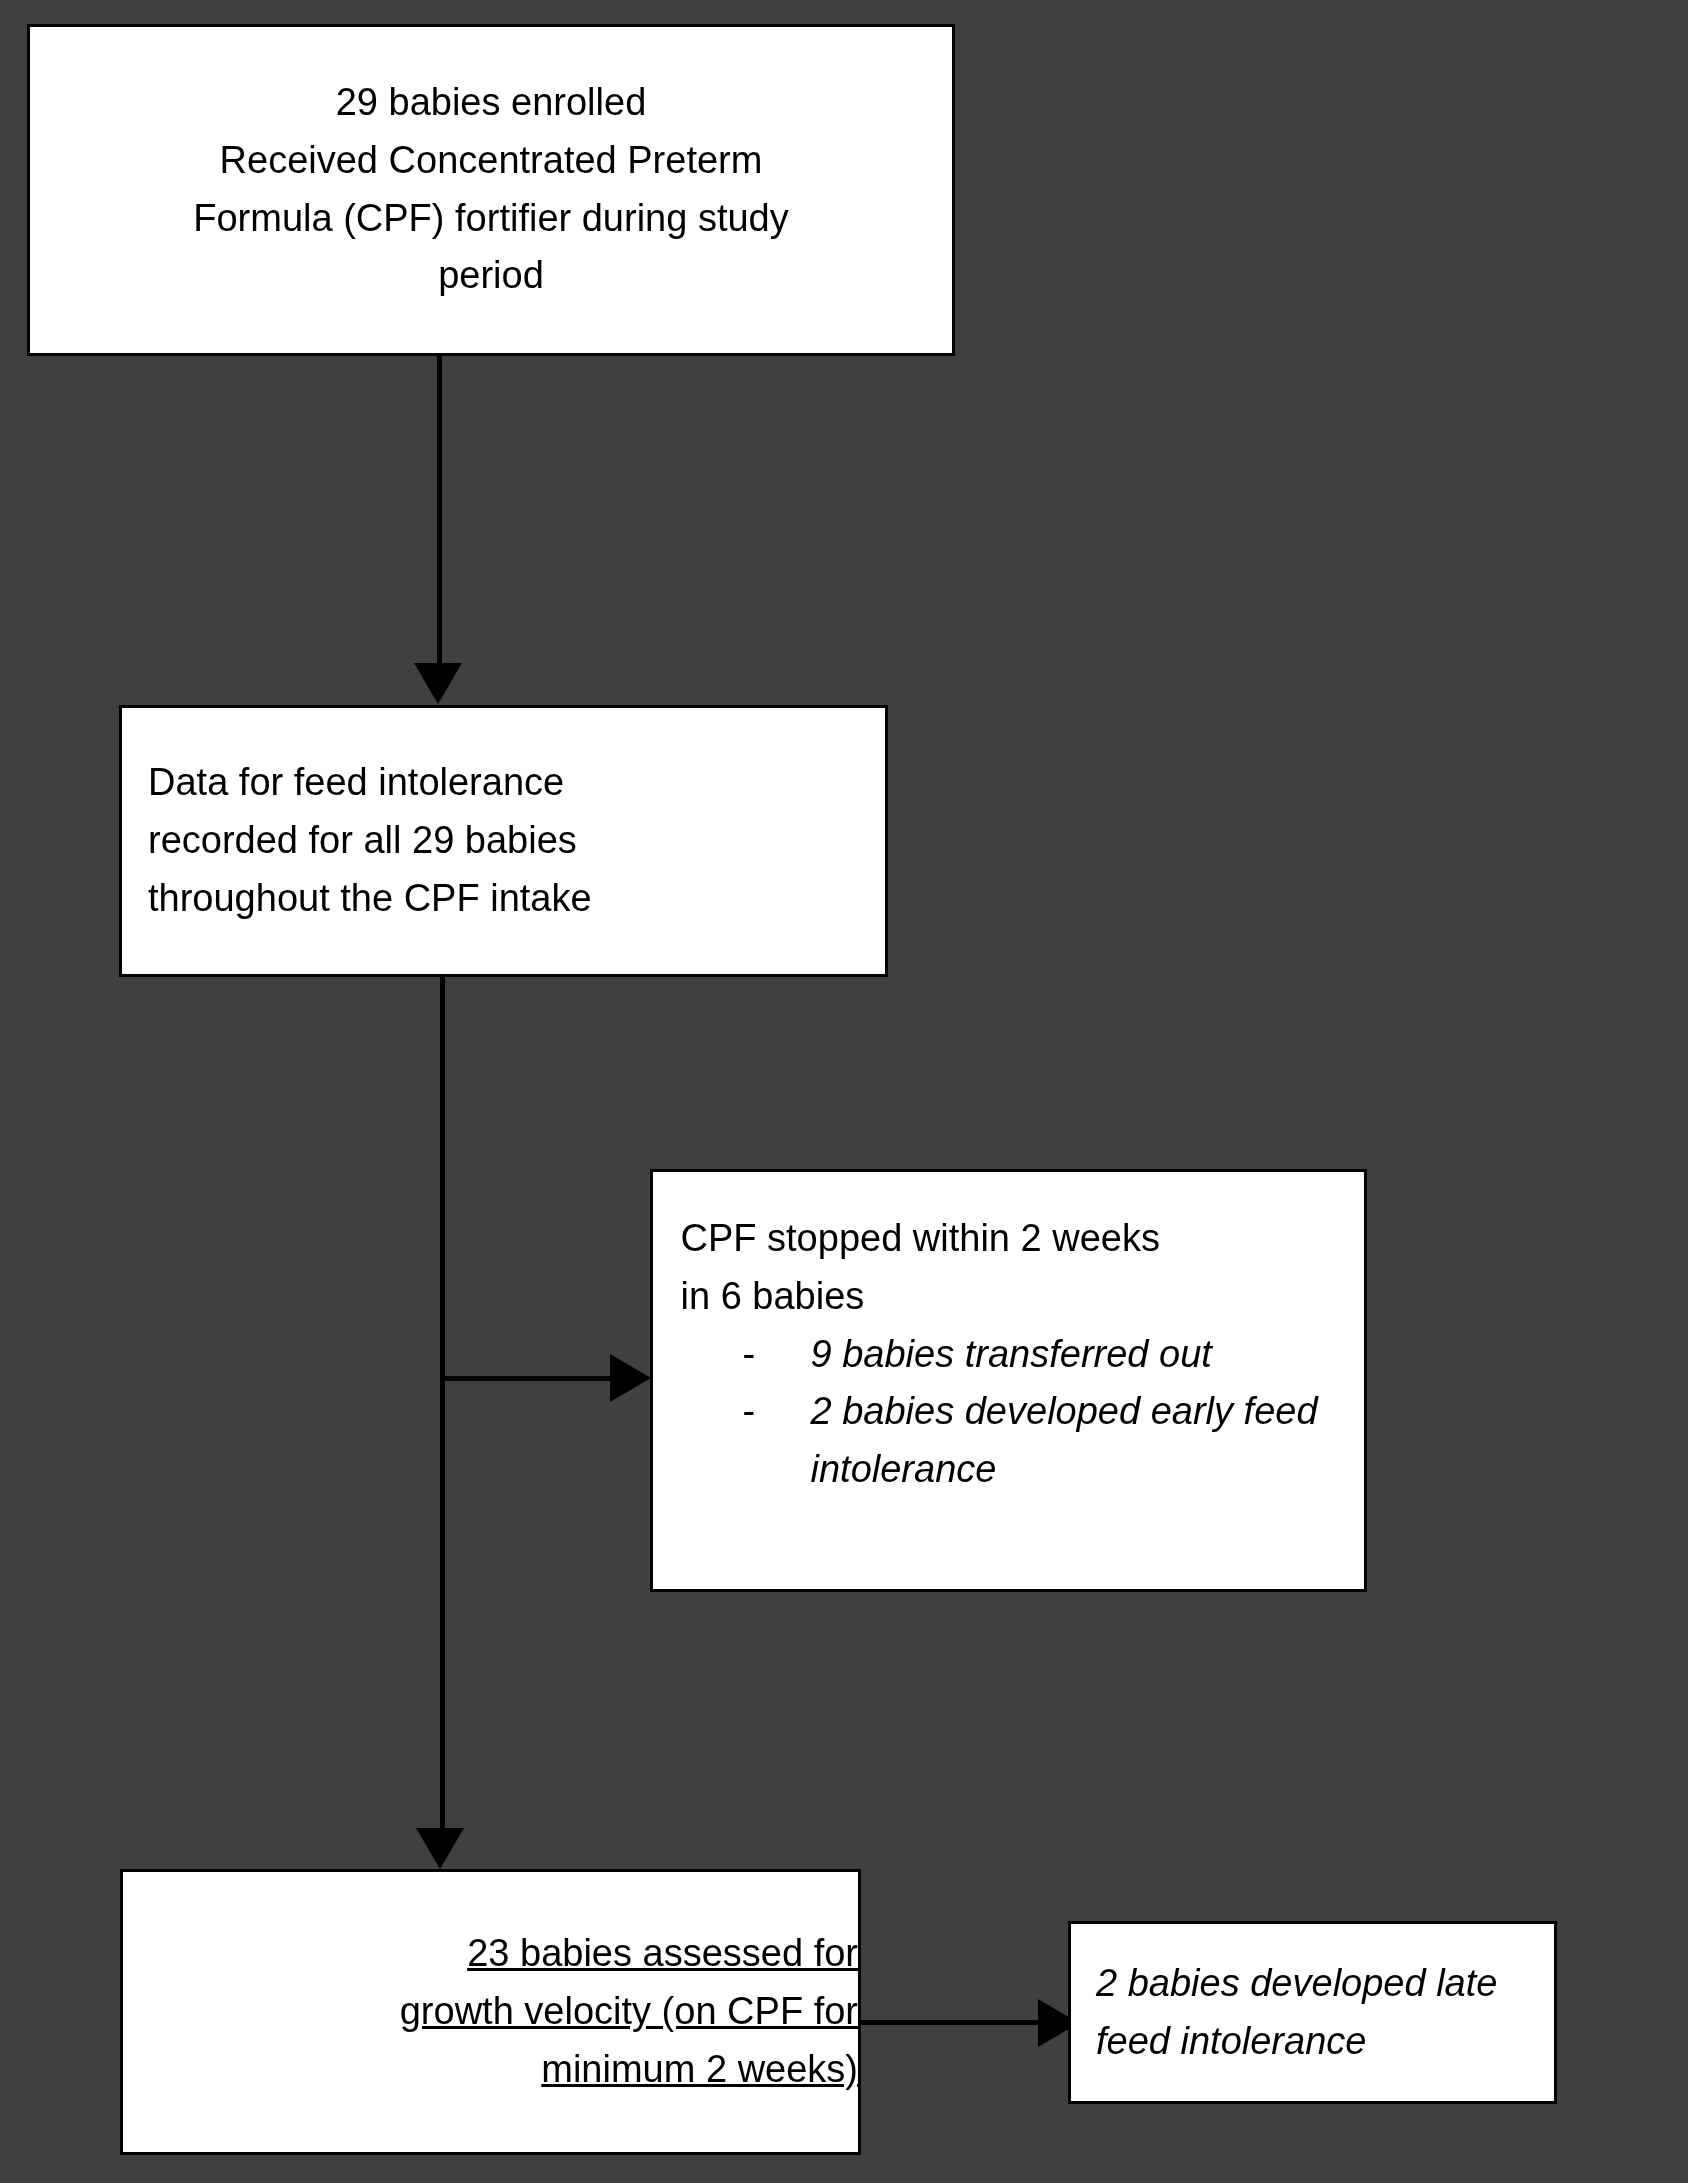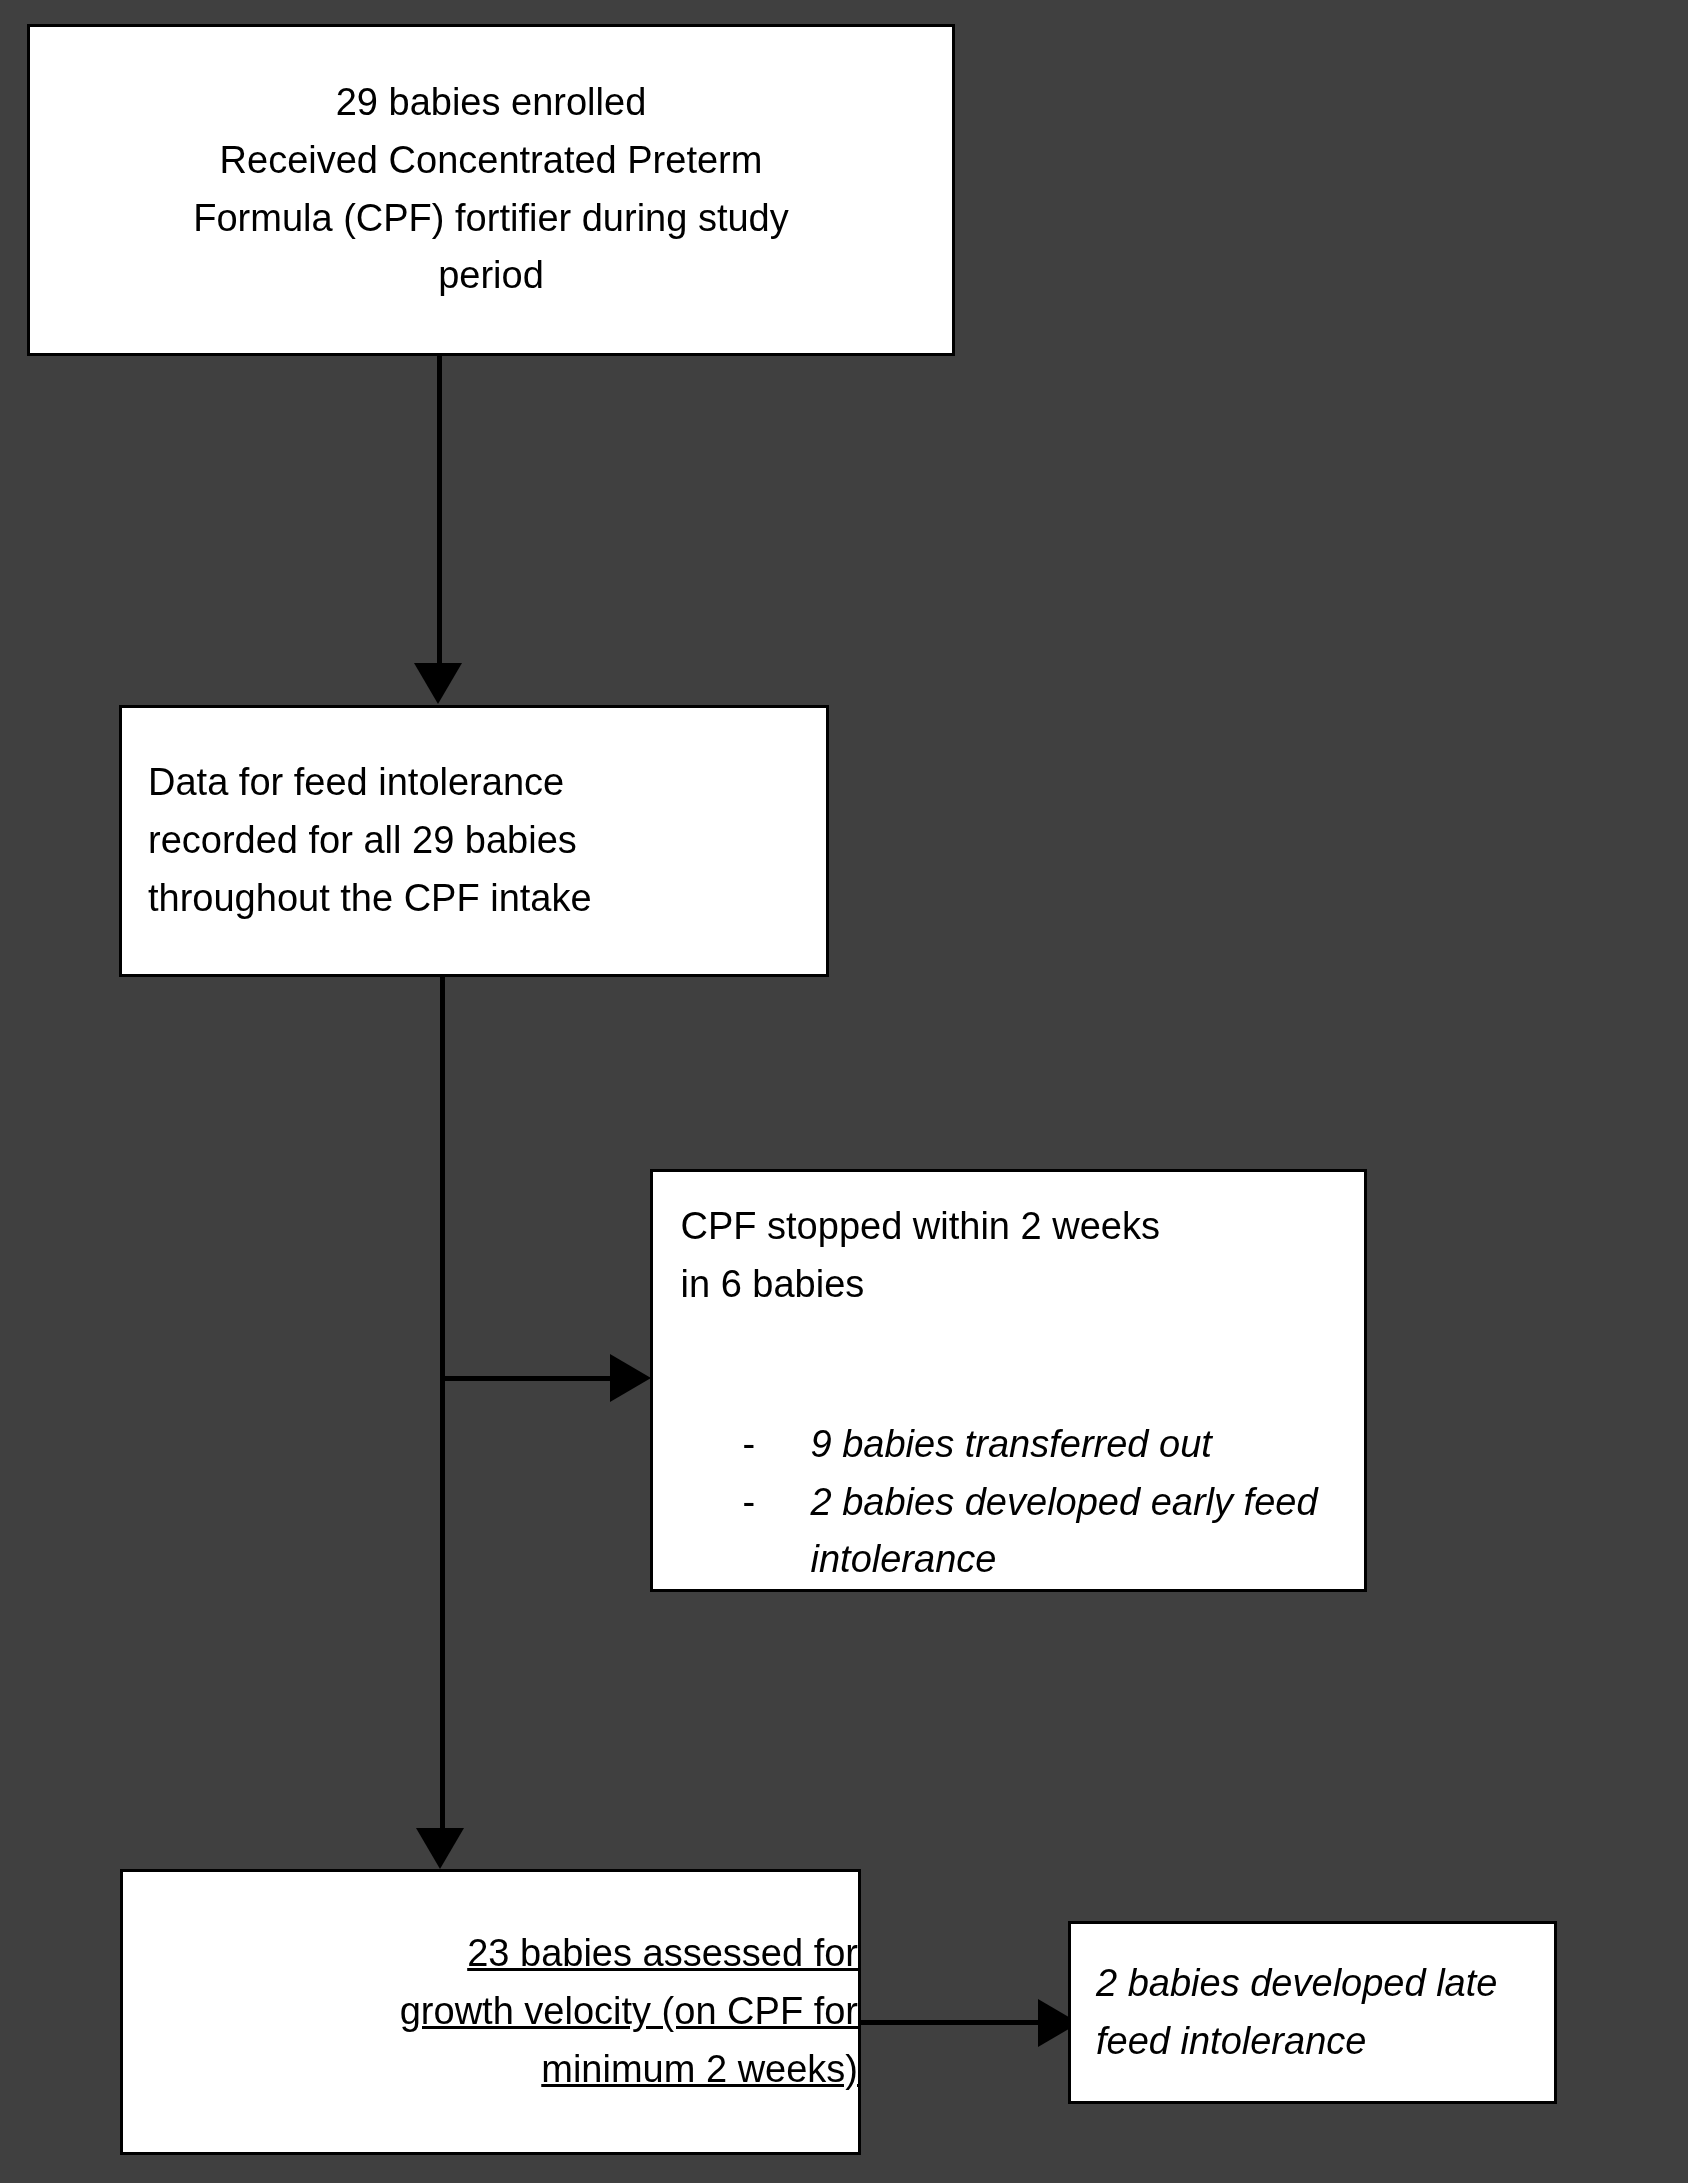--- a/index.html
+++ b/index.html
@@ -43,36 +43,36 @@
   }
   #node-enrolled .txt {
     text-align: center;
     padding: 0 15px;
   }
 
   
   #node-data-recorded {
     left: 119px;
     top: 705px;
-    width: 710px;
+    width: 769px;
     height: 272px;
   }
   #node-data-recorded .txt {
     text-align: left;
     padding: 0 0 0 26px;
   }
 
   
   #node-cpf-stopped {
     left: 650px;
     top: 1169px;
     width: 717px;
     height: 423px;
-    justify-content: space-between;
-    padding-top: 26px;
+    justify-content: flex-start;
+    padding-top: 38px;
   }
   #node-cpf-stopped .txt {
     text-align: left;
     padding: 0 0 0 27.5px;
   }
   .bullet-list {
     list-style: none;
     margin: 0;
     padding: 0 0 0 27.5px;
   }

